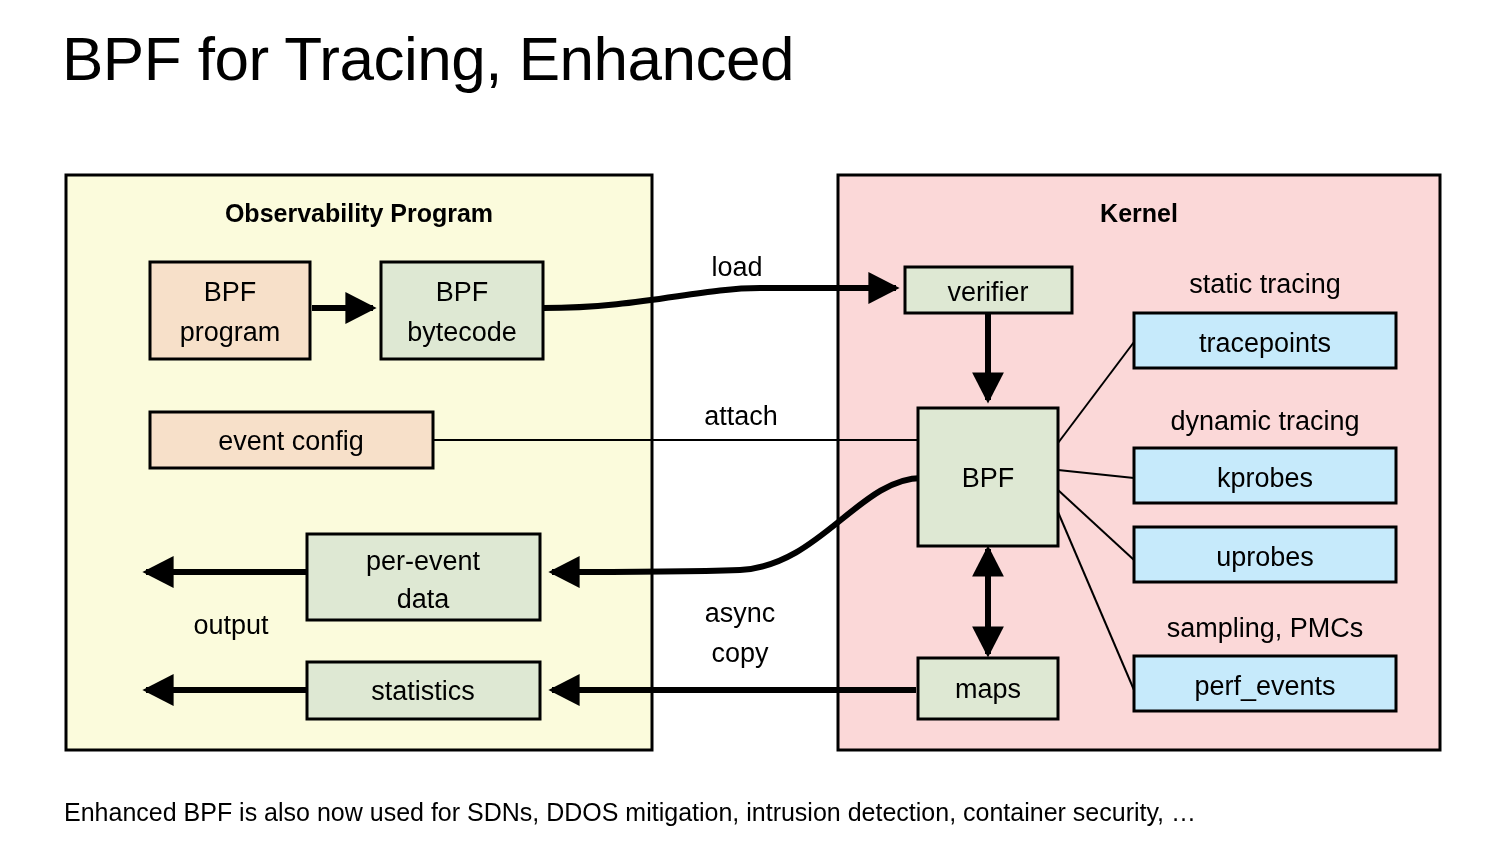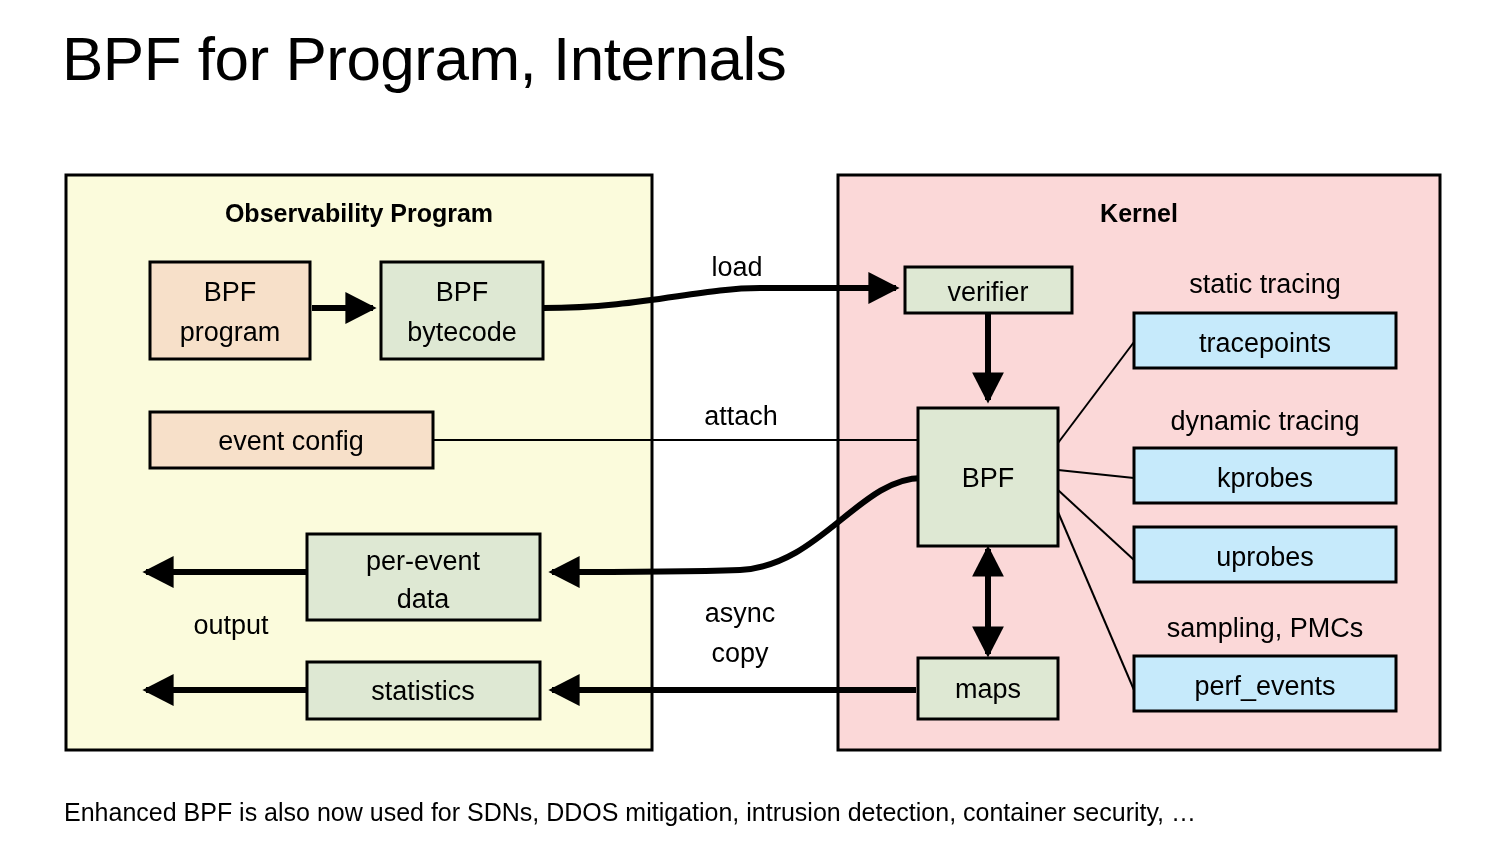--- a/index.html
+++ b/index.html
@@ -86,21 +86,21 @@
     left: 64px;
     top: 798px;
     font-size: 25px;
     color: #000000;
     white-space: nowrap;
   }
 </style>
 </head>
 <body>
 
-<div id="page-title">BPF for Program, Internals</div>
+<div id="page-title">BPF for Tracing, Enhanced</div>
 
 <div id="diagram-wrap">
 <svg id="diagram" viewBox="0 0 1500 855" xmlns="http://www.w3.org/2000/svg">
   <defs>
     <marker id="arrowhead" markerWidth="6" markerHeight="6" refX="4.6" refY="3" orient="auto" markerUnits="strokeWidth">
       <path d="M0,0.35 L5.2,3 L0,5.65 z" fill="#000000"></path>
     </marker>
     <marker id="arrowhead-start" markerWidth="6" markerHeight="6" refX="0.6" refY="3" orient="auto" markerUnits="strokeWidth">
       <path d="M5.2,0.35 L0,3 L5.2,5.65 z" fill="#000000"></path>
     </marker>

